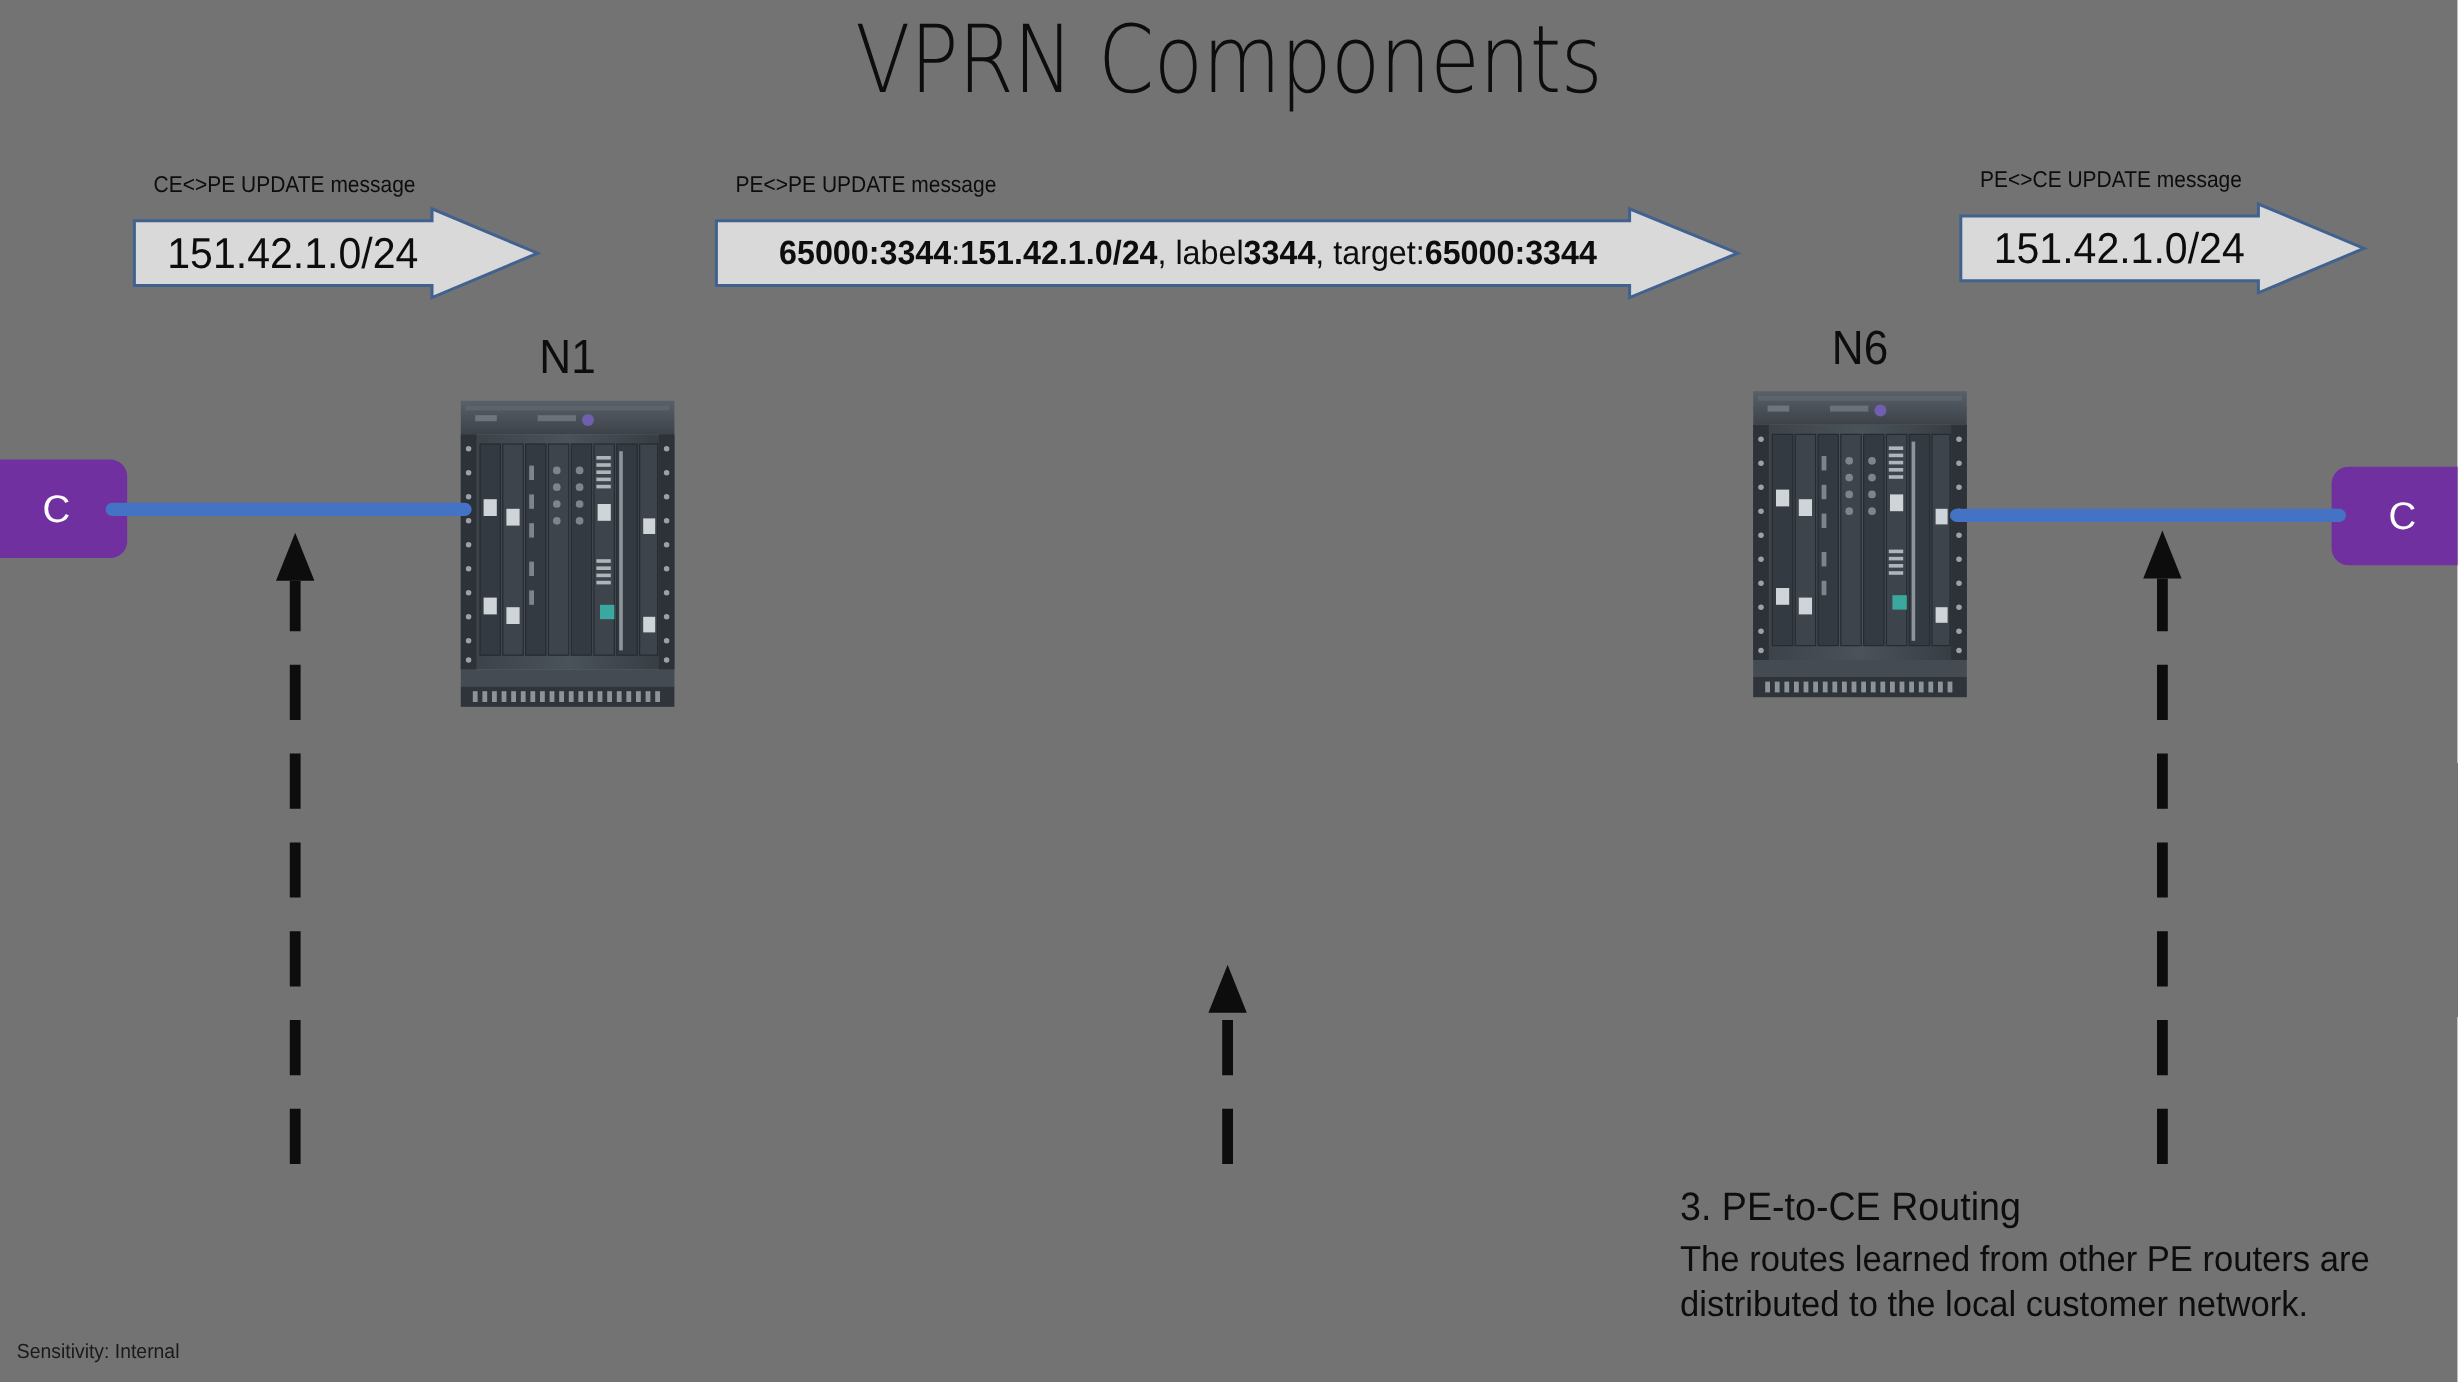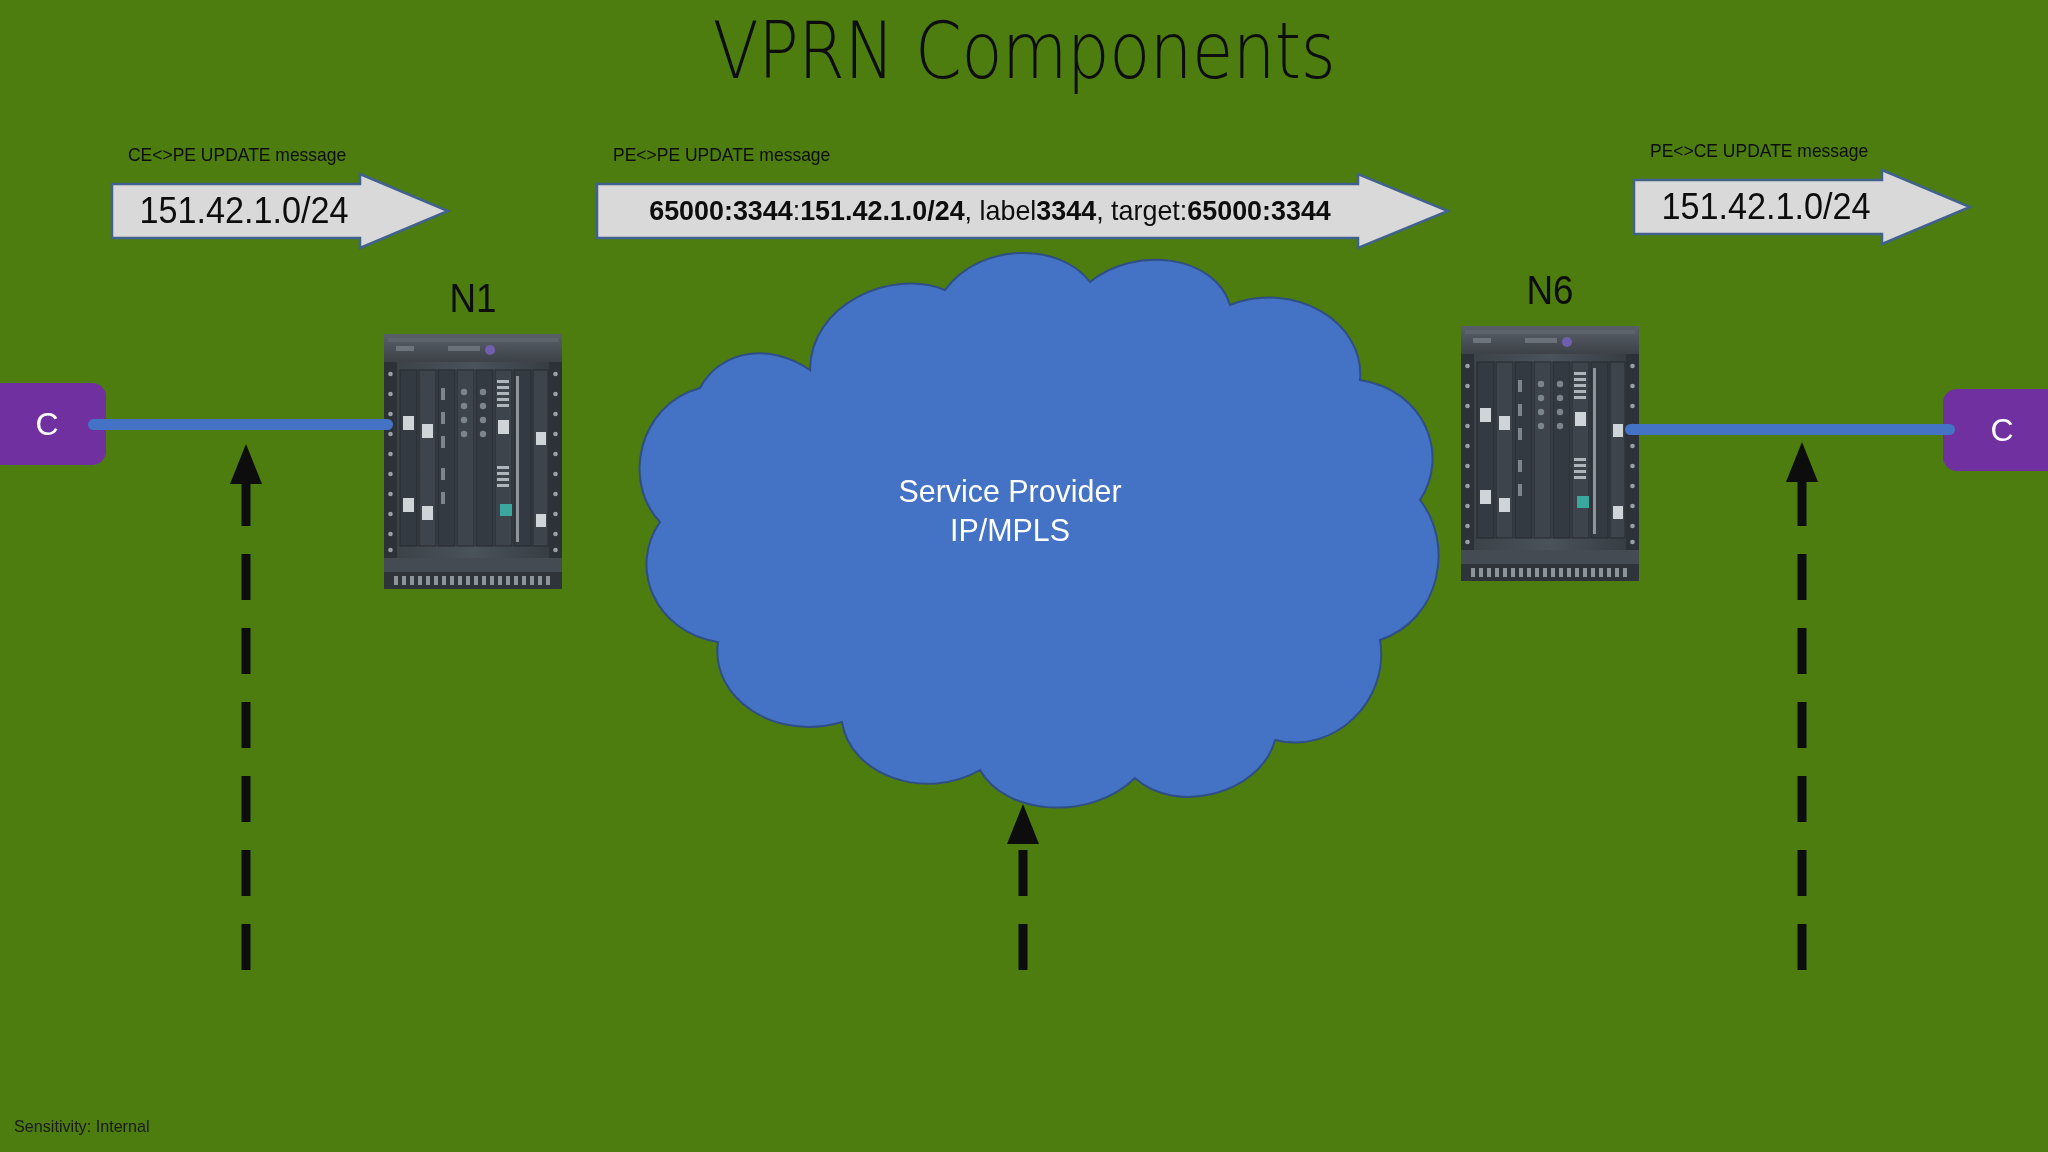--- a/index.html
+++ b/index.html
@@ -11,21 +11,21 @@
     width: 2048px;
     height: 1152px;
     position: relative;
     overflow: hidden;
     font-family: "Liberation Sans", sans-serif;
     color: #000000;
   }
   .slide {
     position: absolute;
     inset: 0;
-    background: #4d7c0f;
+    background: #737373;
   }
 
   
   #slide-title {
     position: absolute;
     left: 0;
     top: 6px;
     width: 2048px;
     text-align: center;
     font-family: "DejaVu Sans", sans-serif;
@@ -298,43 +298,20 @@
   <div id="msg-right" class="msg-block">
     <div class="msg-caption">PE&lt;&gt;CE UPDATE message</div>
     <div class="msg-arrow">
       <svg viewBox="0 0 340 78" preserveAspectRatio="none">
         <polygon points="2,12 250,12 250,2 338,39 250,76 250,66 2,66" fill="#D9D9D9" stroke="#41628E" stroke-width="2.5" stroke-linejoin="miter"></polygon>
       </svg>
     </div>
     <div class="msg-text">151.42.1.0/24</div>
   </div>
 
-  <div id="cloud-wrap">
-    <svg viewBox="0 0 900 570" preserveAspectRatio="none">
-      <path d="M 250 120
-               C 250 55, 330 18, 385 40
-               C 420 -8, 500 -8, 530 32
-               C 575 -5, 655 5, 670 55
-               C 735 30, 805 72, 800 130
-               C 865 140, 890 205, 860 250
-               C 895 295, 880 370, 820 390
-               C 830 450, 775 505, 715 490
-               C 700 545, 615 565, 575 528
-               C 530 572, 445 565, 420 520
-               C 365 552, 290 525, 282 472
-               C 215 492, 150 448, 158 392
-               C 95 382, 68 318, 100 272
-               C 62 232, 78 155, 140 138
-               C 160 100, 210 92, 250 120 Z" fill="#4472C4" stroke="#2F4E86" stroke-width="2"></path>
-    </svg>
-    <div id="cloud-name" class="cloud-label">
-      <div>Service Provider</div>
-      <div>IP/MPLS</div>
-    </div>
-  </div>
 
   <div id="router-n1" class="router">
     <div class="router-label">N1</div>
     <svg viewBox="0 0 190 265" preserveAspectRatio="none">
       <defs>
         <linearGradient id="chassisTop" x1="0" y1="0" x2="0" y2="1">
           <stop offset="0%" stop-color="#5a6068"></stop>
           <stop offset="100%" stop-color="#3c4248"></stop>
         </linearGradient>
         <linearGradient id="chassisBody" x1="0" y1="0" x2="1" y2="0">
@@ -587,16 +564,23 @@
 
   <div id="dash-right" class="dash-arrow">
     <svg viewBox="0 0 36 532" preserveAspectRatio="none">
       <line x1="18" y1="532" x2="18" y2="44" stroke="#0d0d0d" stroke-width="9" stroke-dasharray="46 28" stroke-linecap="butt"></line>
       <polygon points="18,4 34,44 2,44" fill="#0d0d0d"></polygon>
     </svg>
   </div>
 
 
 
+  <div id="note-3" class="note-col">
+    <div class="note-head"><span>3.</span>&nbsp;<span>PE-to-CE Routing</span></div>
+    <div class="note-body">
+      <div>The routes learned from other PE routers are</div>
+      <div>distributed to the local customer network.</div>
+    </div>
+  </div>
 
   <div id="sensitivity-footer">Sensitivity: Internal</div>
 
 </div>
 
 </body></html>

